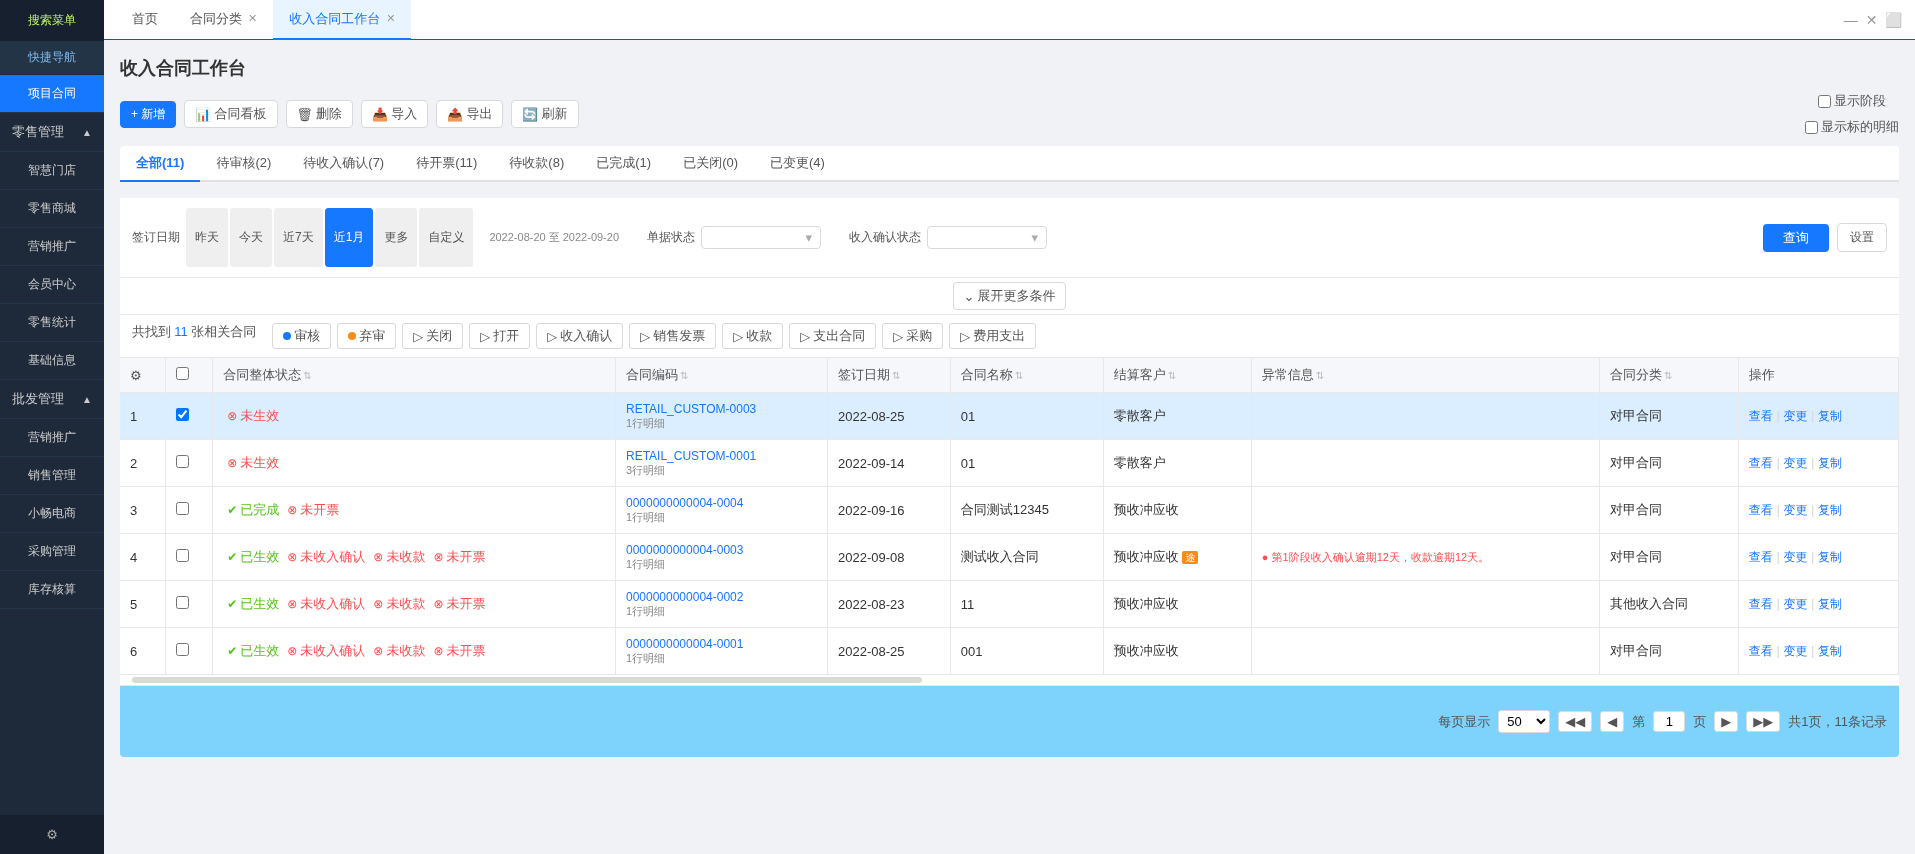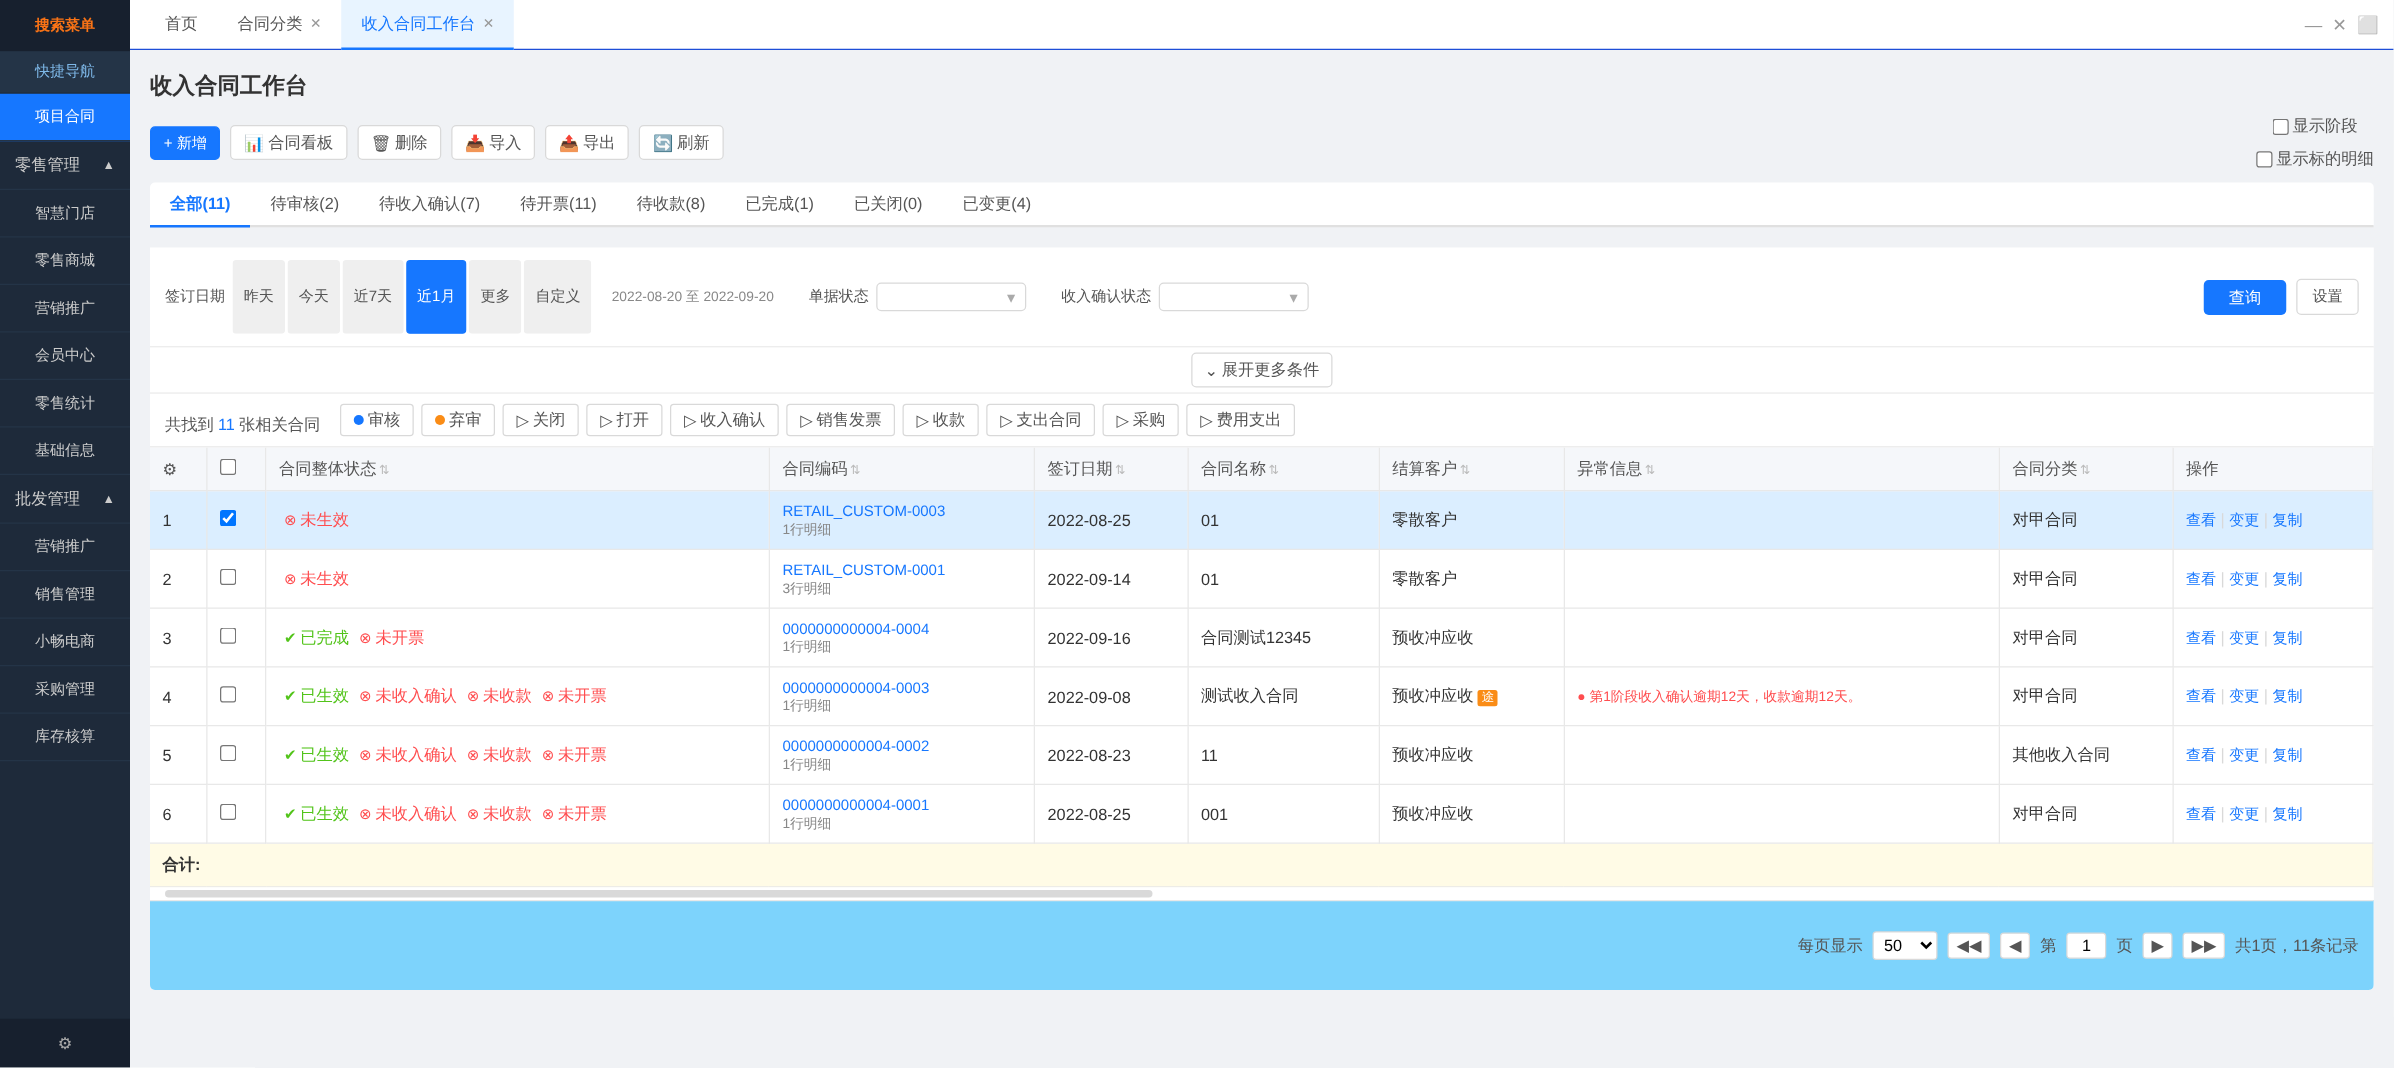--- a/index.html
+++ b/index.html
@@ -1,20 +1,20 @@
 <!DOCTYPE html>
 <html><head>
   <meta charset="utf-8">
   <style>
     * { box-sizing: border-box; margin: 0; padding: 0; font-family: "Microsoft YaHei", "PingFang SC", Arial, sans-serif; font-size: 13px; }
     body { background: #f0f2f5; display: flex; height: 854px; overflow: hidden; }
 
     
     .sidebar { width: 104px; background: #1e2a3a; display: flex; flex-direction: column; height: 100%; color: #ccc; flex-shrink: 0; }
-    .sidebar-search { padding: 12px 8px; background: #17202e; color: #f97316; text-align: center; cursor: pointer; font-size: 12px; font-weight: bold; }
+    .sidebar-search { padding: 12px 8px; background: #17202e; color: #bef264; text-align: center; cursor: pointer; font-size: 12px; }
     .sidebar-nav { padding: 8px; background: #243447; color: #7eb8e8; text-align: center; cursor: pointer; font-size: 12px; border-bottom: 1px solid #1e2a3a; }
     .sidebar-item { padding: 10px 8px; text-align: center; cursor: pointer; font-size: 12px; color: #ccc; border-bottom: 1px solid #243447; }
     .sidebar-item.active { background: #1677ff; color: #fff; }
     .sidebar-item.with-arrow { display: flex; justify-content: space-between; align-items: center; padding: 10px 12px; }
     .sidebar-item.with-arrow .arrow { font-size: 10px; }
     .sidebar-gear { margin-top: auto; padding: 12px; text-align: center; color: #aaa; cursor: pointer; background: #17202e; }
 
     
     .main { flex: 1; display: flex; flex-direction: column; height: 100%; overflow: hidden; }
 
@@ -50,21 +50,21 @@
     .filter-date-btn.active { background: #1677ff; color: #fff; border-color: #1677ff; }
     .filter-date-range { font-size: 11px; color: #888; }
     .filter-select { display: flex; align-items: center; gap: 4px; border: 1px solid #d9d9d9; border-radius: 4px; padding: 3px 8px; background: #fff; min-width: 120px; cursor: pointer; font-size: 12px; }
     .filter-select .chevron { color: #aaa; }
     .expand-btn { padding: 4px 10px; border: 1px solid #d9d9d9; border-radius: 4px; background: #fff; cursor: pointer; font-size: 12px; color: #555; display: flex; align-items: center; gap: 3px; }
     .query-btn { padding: 5px 20px; background: #1677ff; color: #fff; border: none; border-radius: 4px; cursor: pointer; font-size: 13px; }
     .set-btn { padding: 5px 12px; background: #fff; color: #555; border: 1px solid #d9d9d9; border-radius: 4px; cursor: pointer; font-size: 12px; }
 
     
     .table-container { background: #fff; border-radius: 0 0 4px 4px; overflow: hidden; }
-    .table-actions-bar { display: flex; align-items: flex-end; padding: 8px 12px; gap: 8px; border-bottom: 1px solid #e8e8e8; flex-wrap: wrap; }
+    .table-actions-bar { display: flex; align-items: flex-start; padding: 8px 12px; gap: 8px; border-bottom: 1px solid #e8e8e8; flex-wrap: wrap; }
     .count-text { font-size: 12px; color: #555; }
     .count-num { color: #1677ff; }
     .action-btn { padding: 3px 10px; border: 1px solid #d9d9d9; border-radius: 3px; background: #fff; cursor: pointer; font-size: 12px; color: #555; display: flex; align-items: center; gap: 3px; white-space: nowrap; }
     .action-btn .dot { width: 8px; height: 8px; border-radius: 50%; display: inline-block; }
     .dot-blue { background: #1677ff; }
     .dot-orange { background: #fa8c16; }
 
     
     .data-table { width: 100%; border-collapse: collapse; font-size: 12px; }
     .data-table th { background: #f5f7fa; color: #555; padding: 8px 10px; text-align: left; border-bottom: 1px solid #e8e8e8; border-right: 1px solid #e8e8e8; white-space: nowrap; font-weight: normal; }
@@ -439,23 +439,20 @@
                 <td>
                   <div><a class="link-text">0000000000004-0001</a></div>
                   <div class="sub-text">1行明细</div>
                 </td>
                 <td>2022-08-25</td>
                 <td>001</td>
                 <td><span>预收冲应收</span></td>
                 <td></td>
                 <td>对甲合同</td>
                 <td><span class="op-btn">查看</span><span class="op-separator"> | </span><span class="op-btn">变更</span><span class="op-separator"> | </span><span class="op-btn">复制</span></td>
-              </tr>
-              <tr class="total-row">
-                <td colspan="10">合计:</td>
               </tr>
             </tbody>
         </table>
       </div>
 
       <div style="padding:2px 12px;background:#fff;">
         <div style="width:45%;height:6px;background:#d9d9d9;border-radius:3px;cursor:pointer;"></div>
       </div>
 
       <div class="pagination">

